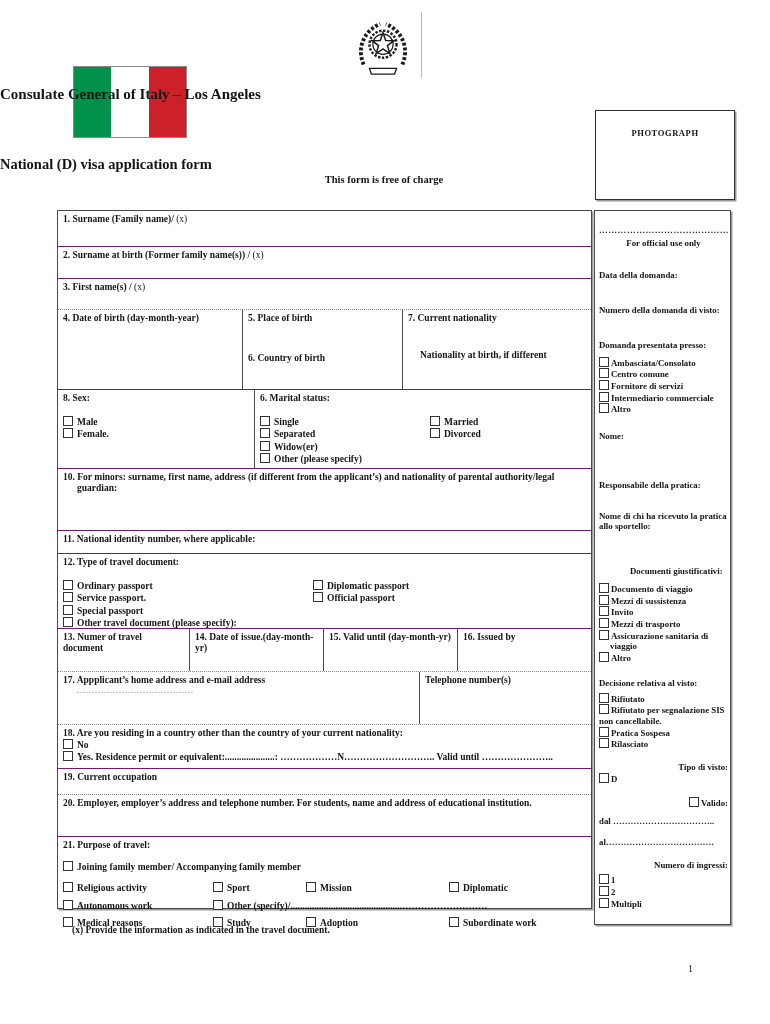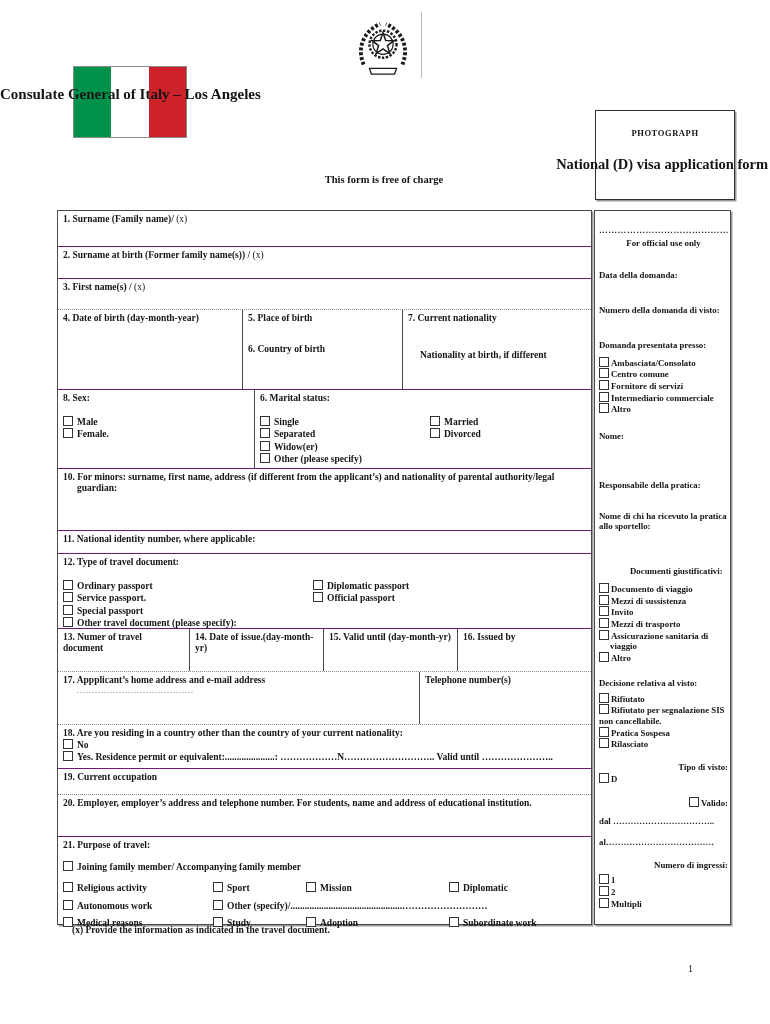--- a/index.html
+++ b/index.html
@@ -10,51 +10,51 @@
   .flag{position:absolute;left:73px;top:66px;width:112px;height:70px;
         border:1px solid #8a8a8a;display:flex;}
   .flag .st{flex:1;}
   .emblem{position:absolute;left:354px;top:20px;width:58px;height:60px;}
   .emblem-cell-line{position:absolute;left:421px;top:12px;width:1px;height:66px;background:#b9b9b9;}
   .consulate-title{position:absolute;left:0;top:86px;width:768px;
         font-size:15px;font-weight:bold;}
   .photo-box{position:absolute;left:595px;top:110px;width:140px;height:90px;
         border:1px solid #2f2f2f;box-shadow:1.5px 1.5px 0 #9a9a9a;box-sizing:border-box;
         text-align:center;padding-top:17px;font-size:8.5px;font-weight:bold;letter-spacing:.6px;}
-  .form-title{position:absolute;left:0;top:156px;width:768px;text-align:right;
+  .form-title{position:absolute;left:0;top:156px;width:768px;text-align:left;
         font-size:14.5px;font-weight:bold;}
   .form-subtitle{position:absolute;left:0;top:174px;width:768px;text-align:center;
         font-size:10.5px;font-weight:bold;}
 
   
   .main-table{position:absolute;left:57px;top:210px;width:535px;
         border:1px solid #4a4a4a;box-shadow:1.5px 1.5px 0 #9a9a9a;box-sizing:border-box;
         font-size:9.5px;font-weight:bold;line-height:1.18;}
   .row{position:relative;box-sizing:border-box;border-top:1px solid #701a75;padding:3px 5px;}
   .row.first{border-top:none;}
   .row.dotted{border-top:1px dotted #8a8a8a;}
   .row.nopad{padding:0;}
   .r1{height:35px;} .r2{height:32px;} .r3{height:31px;}
   .r47{height:80px;} .r89{height:79px;} .r10{height:62px;}
   .r11{height:23px;} .r12{height:75px;} .r1316{height:43px;}
   .r17{height:53px;} .r18{height:44px;} .r19{height:26px;}
-  .r20{height:42px;} .r21{height:88px;}
+  .r20{height:42px;} .r21{height:72px;}
   .cells{display:flex;height:100%;}
   .cell{box-sizing:border-box;padding:3px 5px;border-left:1px solid #4a4a4a;height:100%;}
   .cell.firstc{border-left:none;}
   .sfx{font-weight:normal;}
   .hang{padding-left:14px;text-indent:-14px;}
   .cb{display:inline-block;width:8px;height:8px;border:1px solid #333;background:#fff;
       margin-right:4px;vertical-align:-1px;flex:none;}
   .cbline{white-space:nowrap;}
   .gap12{margin-top:12px;}
   .twocol{display:flex;}
   .r9c1{width:170px;} .r12c1{width:250px;}
   .sub7{margin-top:26px;padding-left:12px;}
-  .sub6{margin-top:20px;}
+  .sub6{margin-top:29px;}
   .dotline{font-weight:normal;font-size:8px;letter-spacing:1px;color:#333;padding-left:14px;}
   .r18 div{line-height:11px;}
   .p21row{display:flex;margin-top:5px;}
   .p21c1{width:150px;} .p21c2{width:93px;} .p21c3{width:143px;} .p21c4{flex:1;}
   .joining{margin-top:7px;}
   .p21first{margin-top:10px;}
 
   
   .sidebar{position:absolute;left:594px;top:210px;width:137px;height:715px;
         border:1px solid #4a4a4a;box-shadow:1.5px 1.5px 0 #9a9a9a;box-sizing:border-box;

